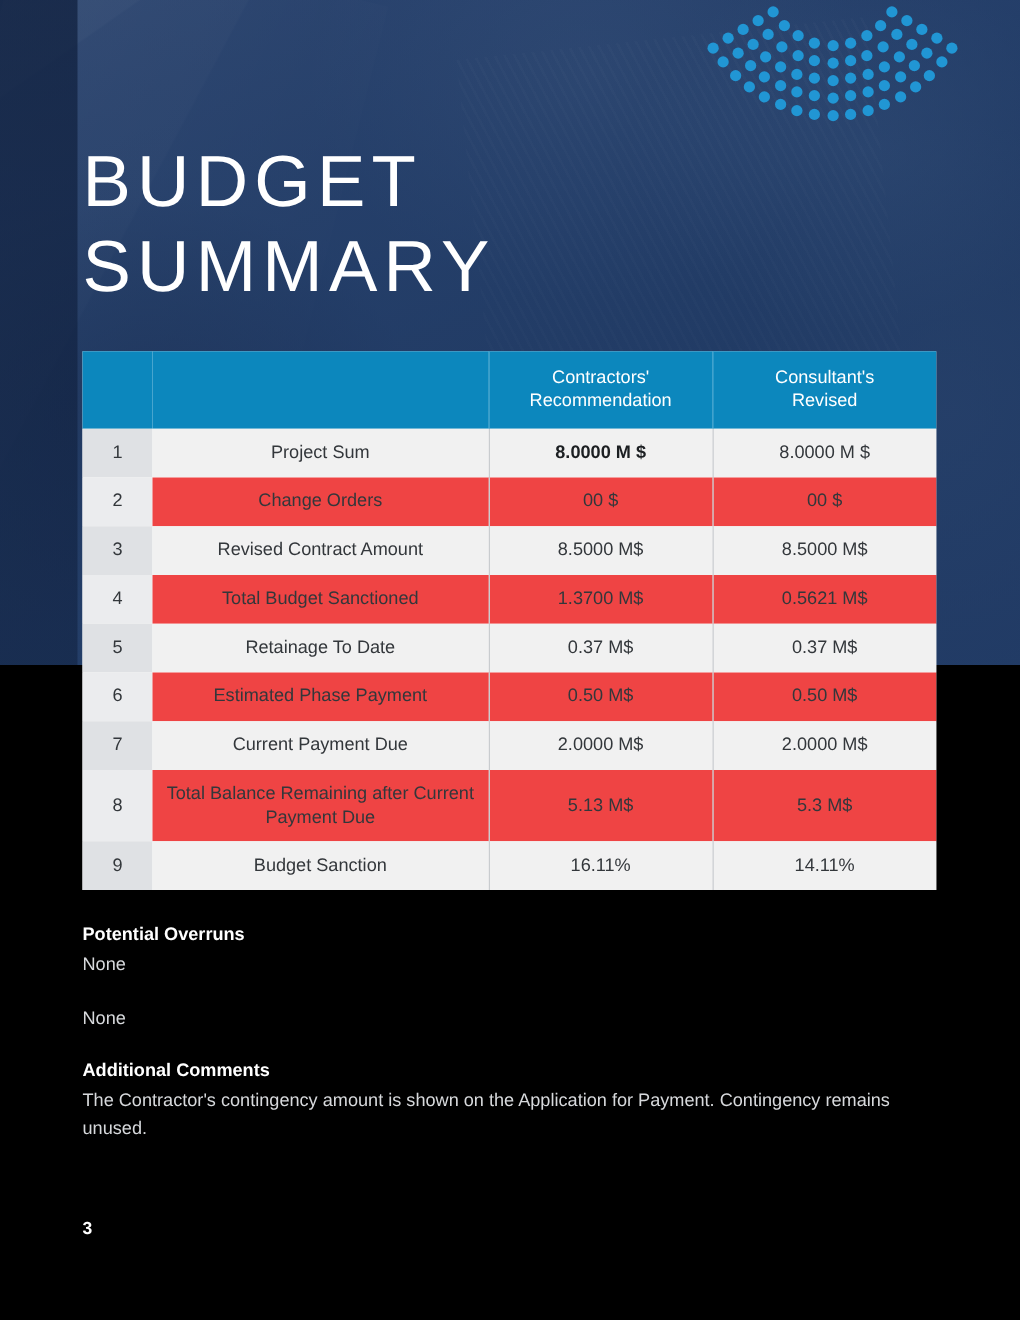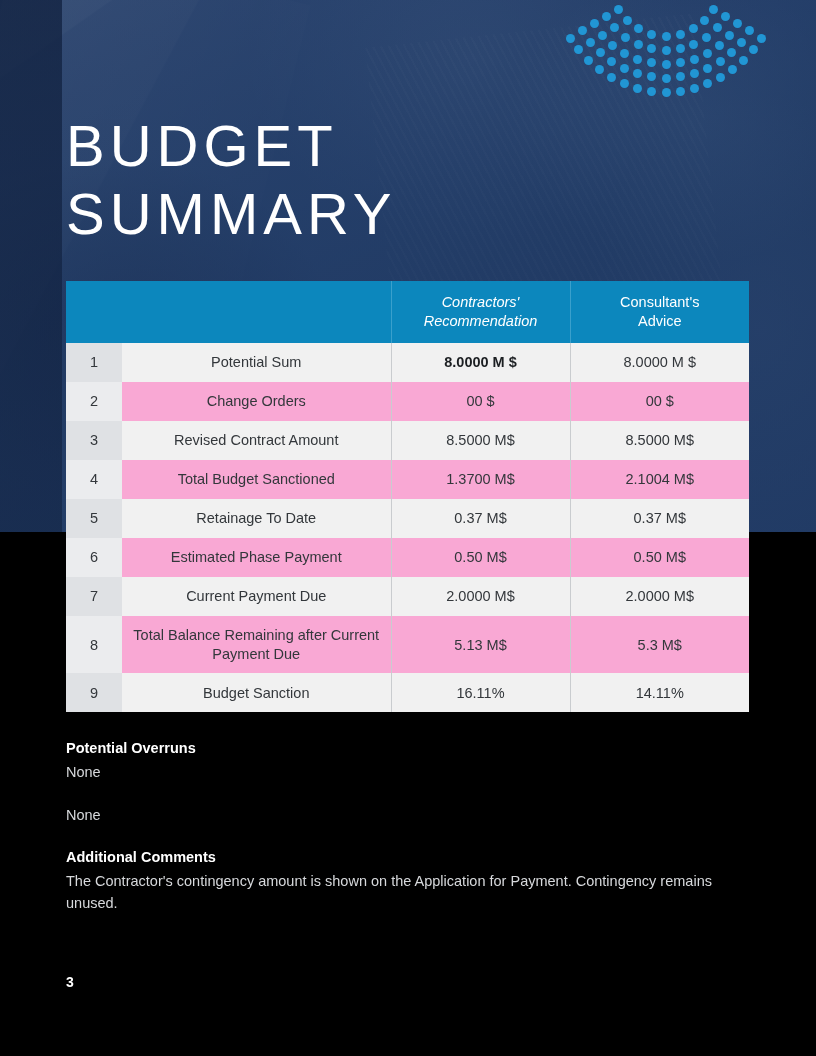--- a/index.html
+++ b/index.html
@@ -86,34 +86,34 @@
     font-size:14.5px;
     font-weight:400;
     line-height:1.32;
     padding:12px 6px;
     height:60px;
     vertical-align:middle;
     text-align:center;
     border:none;
   }
   thead th.h-idx, thead th.h-lbl { background:#0c87bd; }
-  thead th.h-v1 { border-left:1px solid #3aa0cc;font-style:italic; }
+  thead th.h-v1 { border-left:1px solid #3aa0cc; }
   thead th.h-v2 { border-left:1px solid #3aa0cc; }
 
   tbody td {
     font-size:14.5px;
     color:#33373b;
     text-align:center;
     vertical-align:middle;
     padding:10px 8px;
     height:39px;
     line-height:1.28;
   }
   tbody tr.odd  td { background:#f1f1f1; }
-  tbody tr.even td { background:#f9a8d4; }
+  tbody tr.even td { background:#ef4444; }
   tbody tr.odd  td.idx { background:#dfe1e4; }
   tbody tr.even td.idx { background:#ebecee; }
 
   td.idx { font-size:14.5px; color:#33373b; }
   td.lbl { }
   td.v1, td.v2 { border-left:1px solid #c9cccf; }
   td.v1.strong { font-weight:700; color:#1c1f22; }
   tbody tr.tall td { height:52px; }
 
   
@@ -237,48 +237,48 @@
     <thead>
       <tr>
         <th class="h-idx"></th>
         <th class="h-lbl"></th>
         <th class="h-v1">
           <div>Contractors'</div>
           <div>Recommendation</div>
         </th>
         <th class="h-v2">
           <div>Consultant's</div>
-          <div>Advice</div>
+          <div>Revised</div>
         </th>
       </tr>
     </thead>
     <tbody id="table-body">
         <tr class="odd">
           <td class="idx">1</td>
-          <td class="lbl">Potential Sum</td>
+          <td class="lbl">Project Sum</td>
           <td class="v1 strong">8.0000 M $</td>
           <td class="v2">8.0000 M $</td>
         </tr>
         <tr class="even">
           <td class="idx">2</td>
           <td class="lbl">Change Orders</td>
           <td class="v1">00 $</td>
           <td class="v2">00 $</td>
         </tr>
         <tr class="odd">
           <td class="idx">3</td>
           <td class="lbl">Revised Contract Amount</td>
           <td class="v1">8.5000 M$</td>
           <td class="v2">8.5000 M$</td>
         </tr>
         <tr class="even">
           <td class="idx">4</td>
           <td class="lbl">Total Budget Sanctioned</td>
           <td class="v1">1.3700 M$</td>
-          <td class="v2">2.1004 M$</td>
+          <td class="v2">0.5621 M$</td>
         </tr>
         <tr class="odd">
           <td class="idx">5</td>
           <td class="lbl">Retainage To Date</td>
           <td class="v1">0.37 M$</td>
           <td class="v2">0.37 M$</td>
         </tr>
         <tr class="even">
           <td class="idx">6</td>
           <td class="lbl">Estimated Phase Payment</td>

